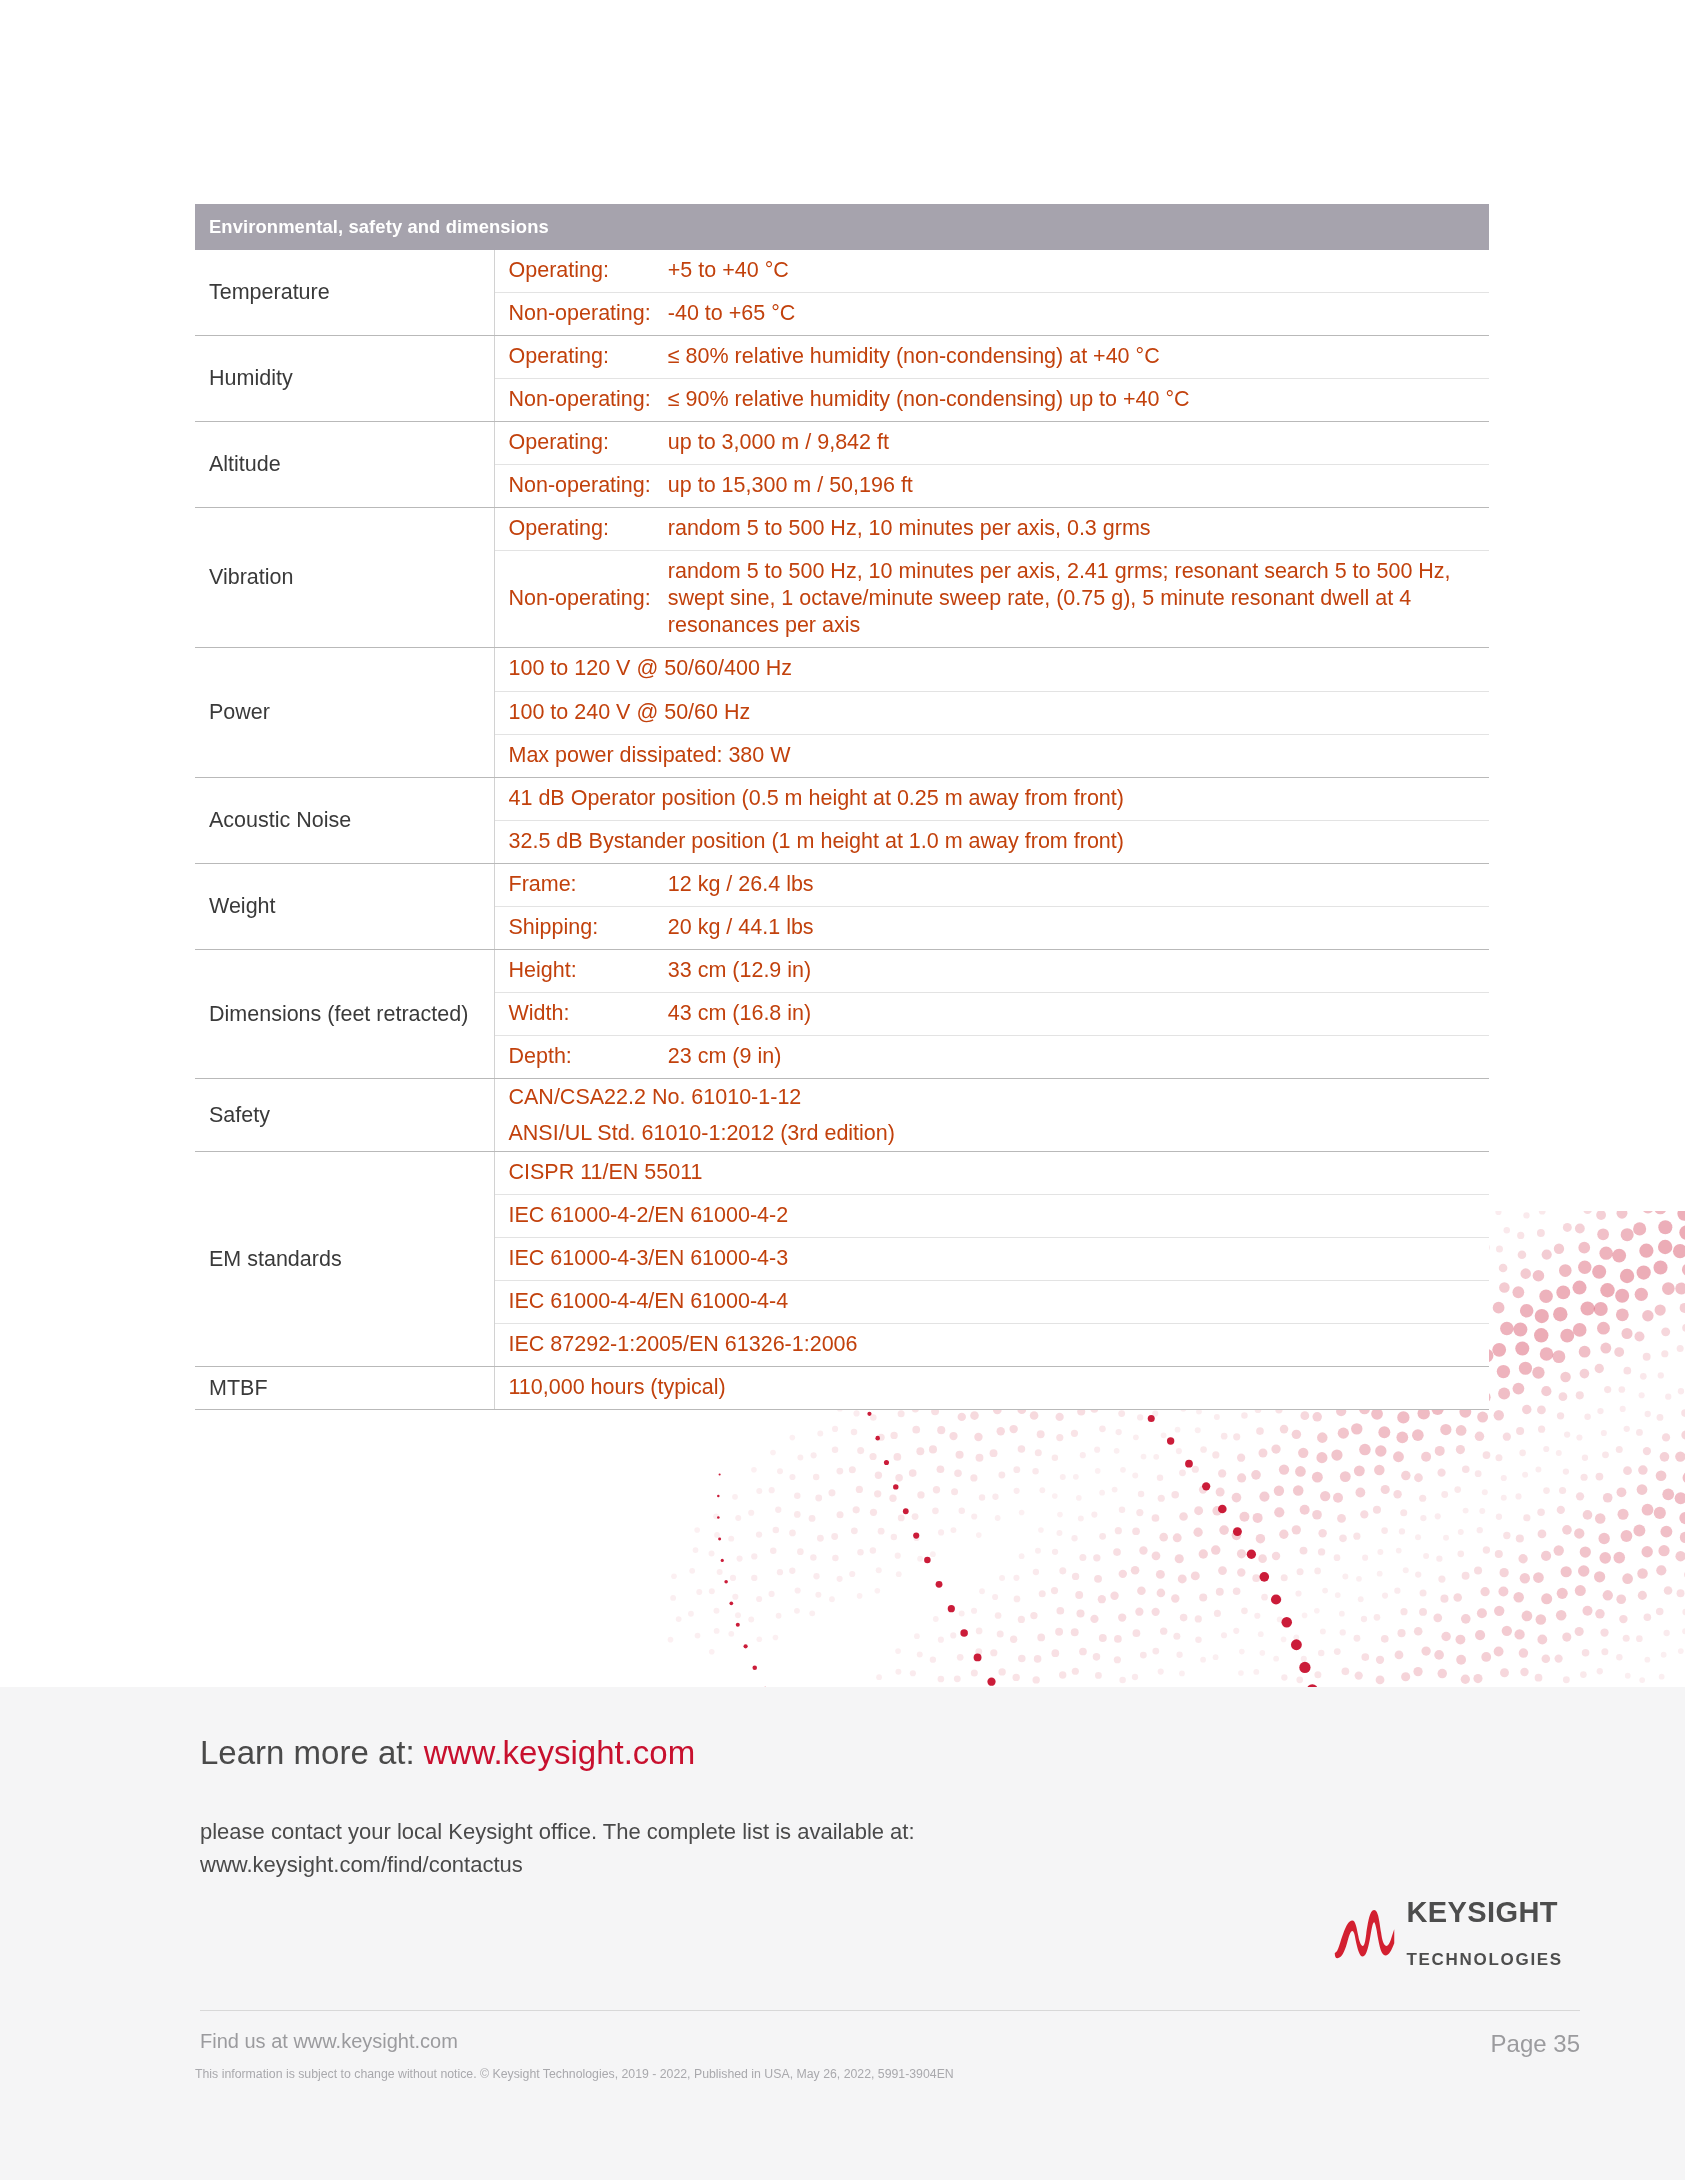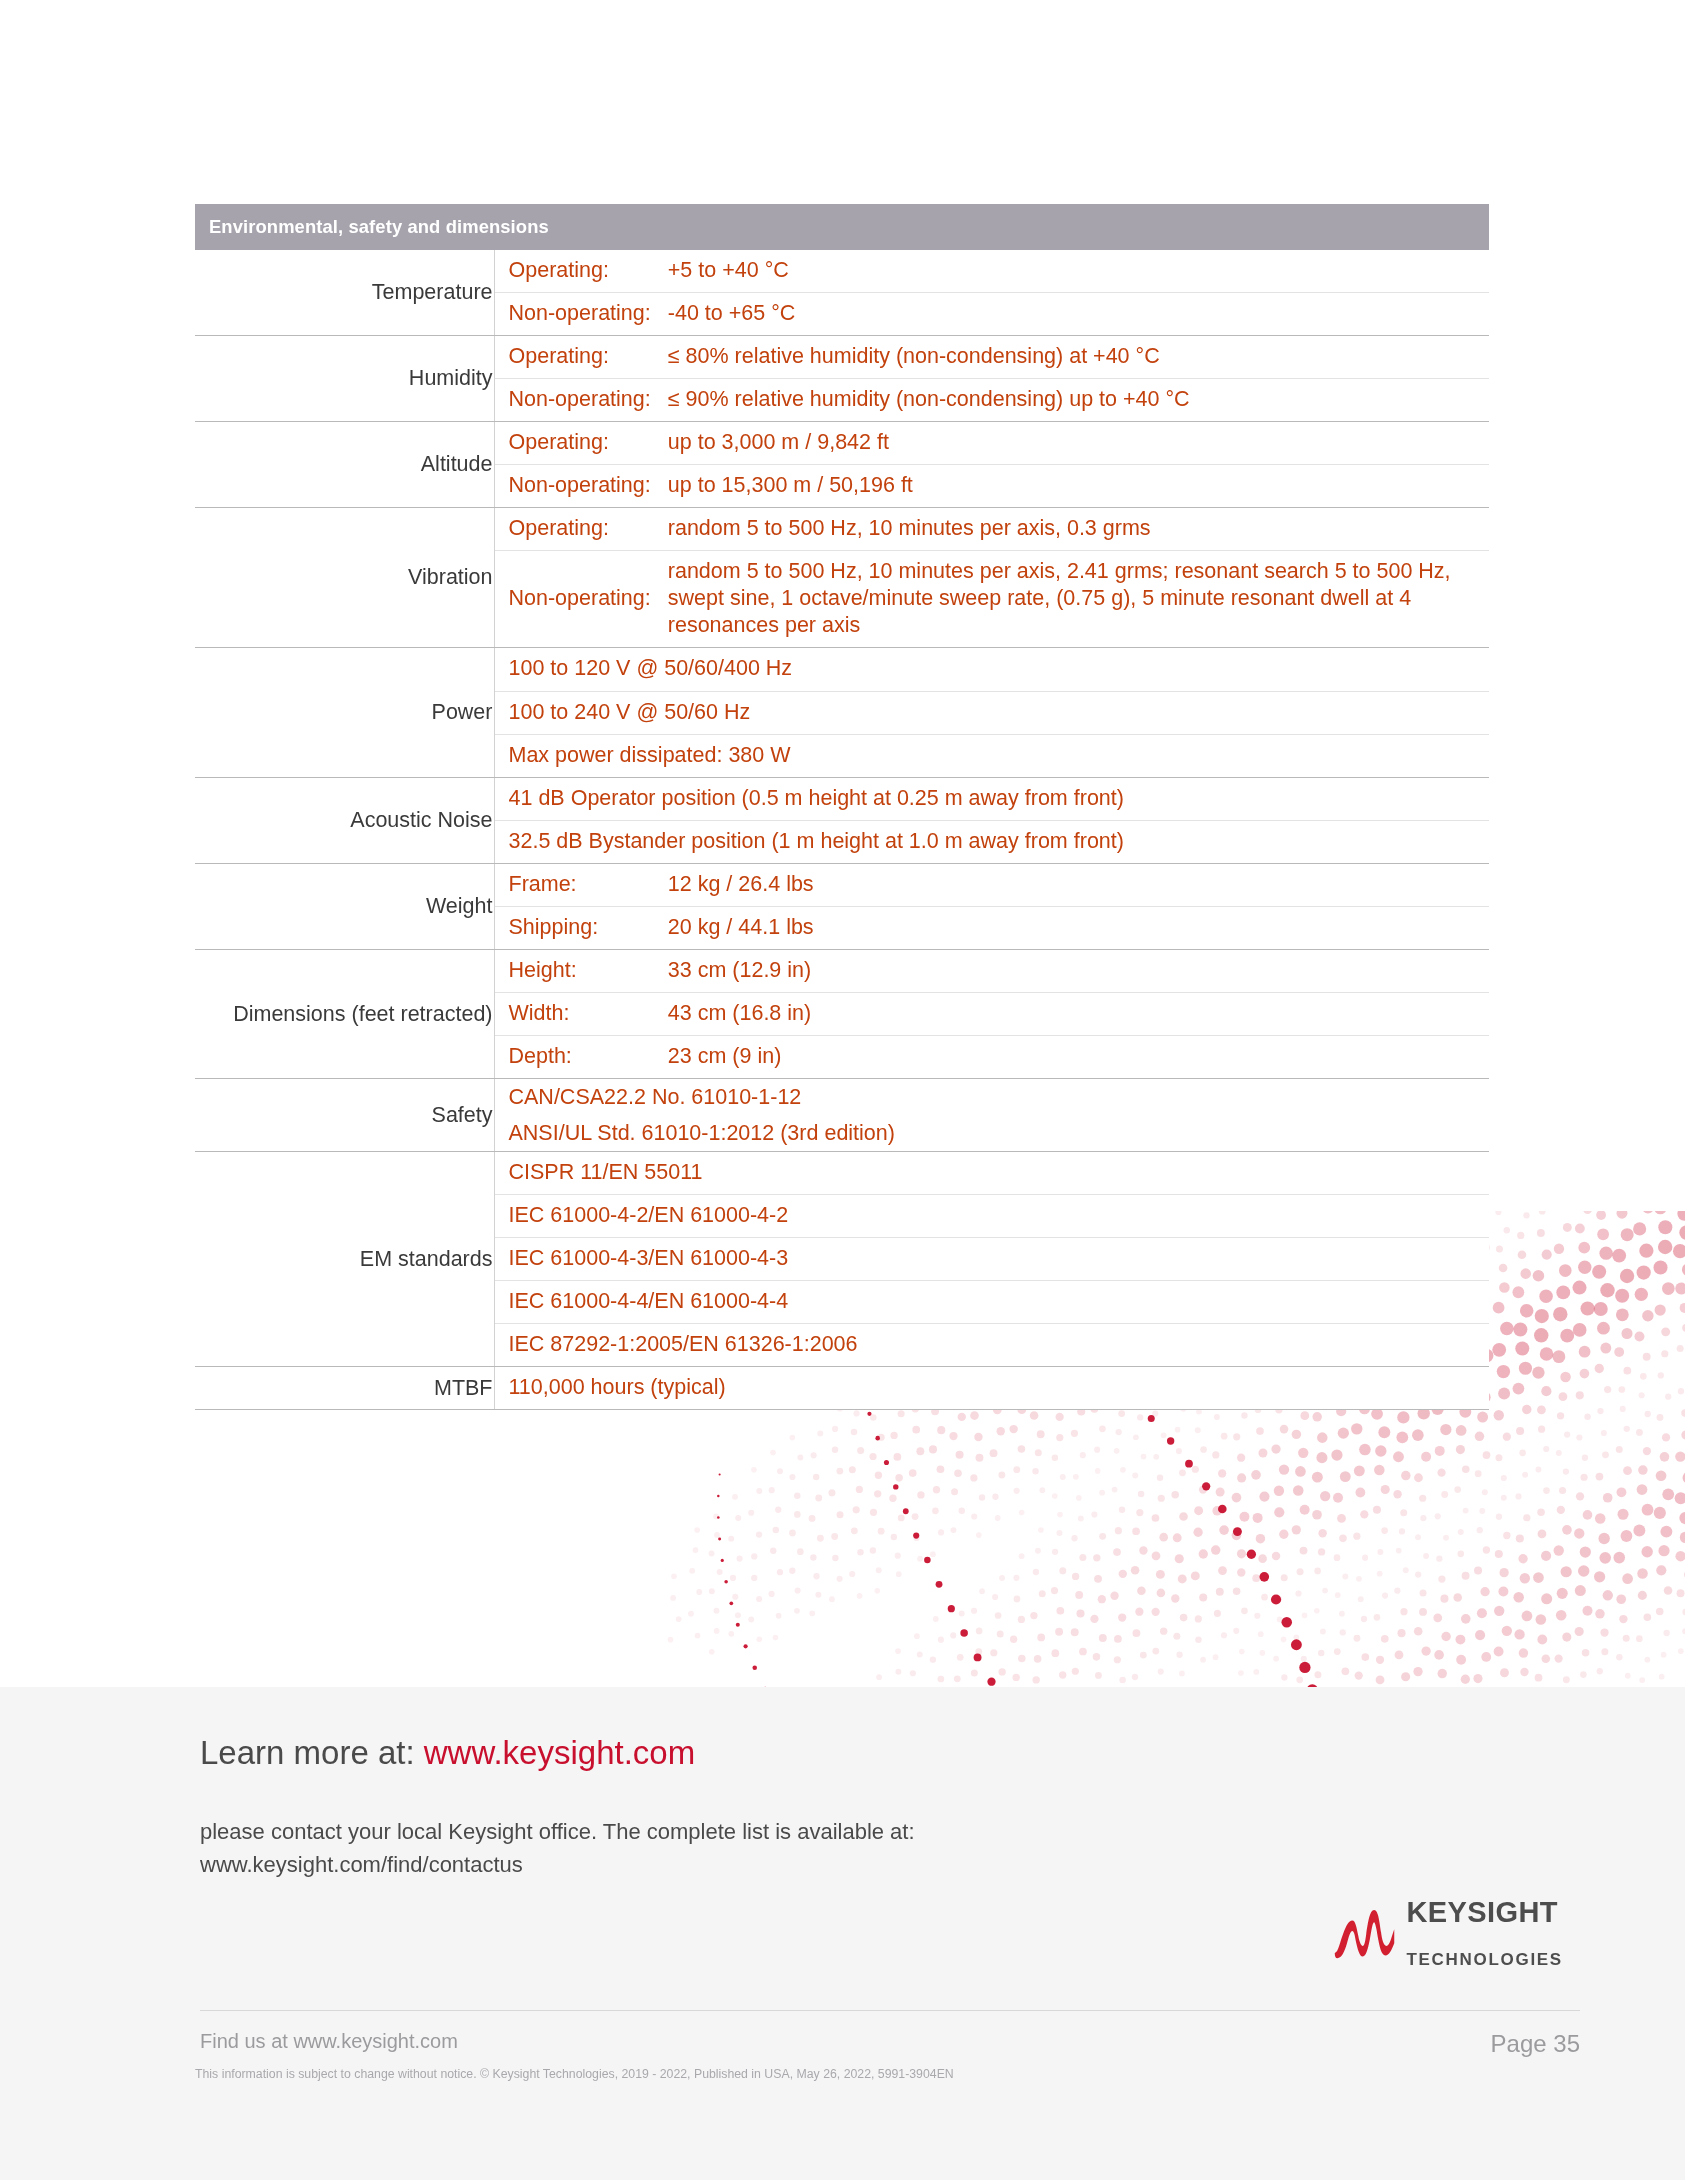--- a/index.html
+++ b/index.html
@@ -64,21 +64,20 @@
 
   
   td.label {
     font-size: 21.5px;
     color: #3a3a3a;
     padding-left: 14px;
     vertical-align: middle;
     border-right: 0.9px solid #d2d2d2;
     border-bottom: 0.9px solid #b9b9b9;
     background: #ffffff;
-    text-align: right;
   }
   
   td.body {
     padding: 0;
     border-bottom: 0.9px solid #b9b9b9;
     background: #ffffff;
   }
 
   
   .subrow {

